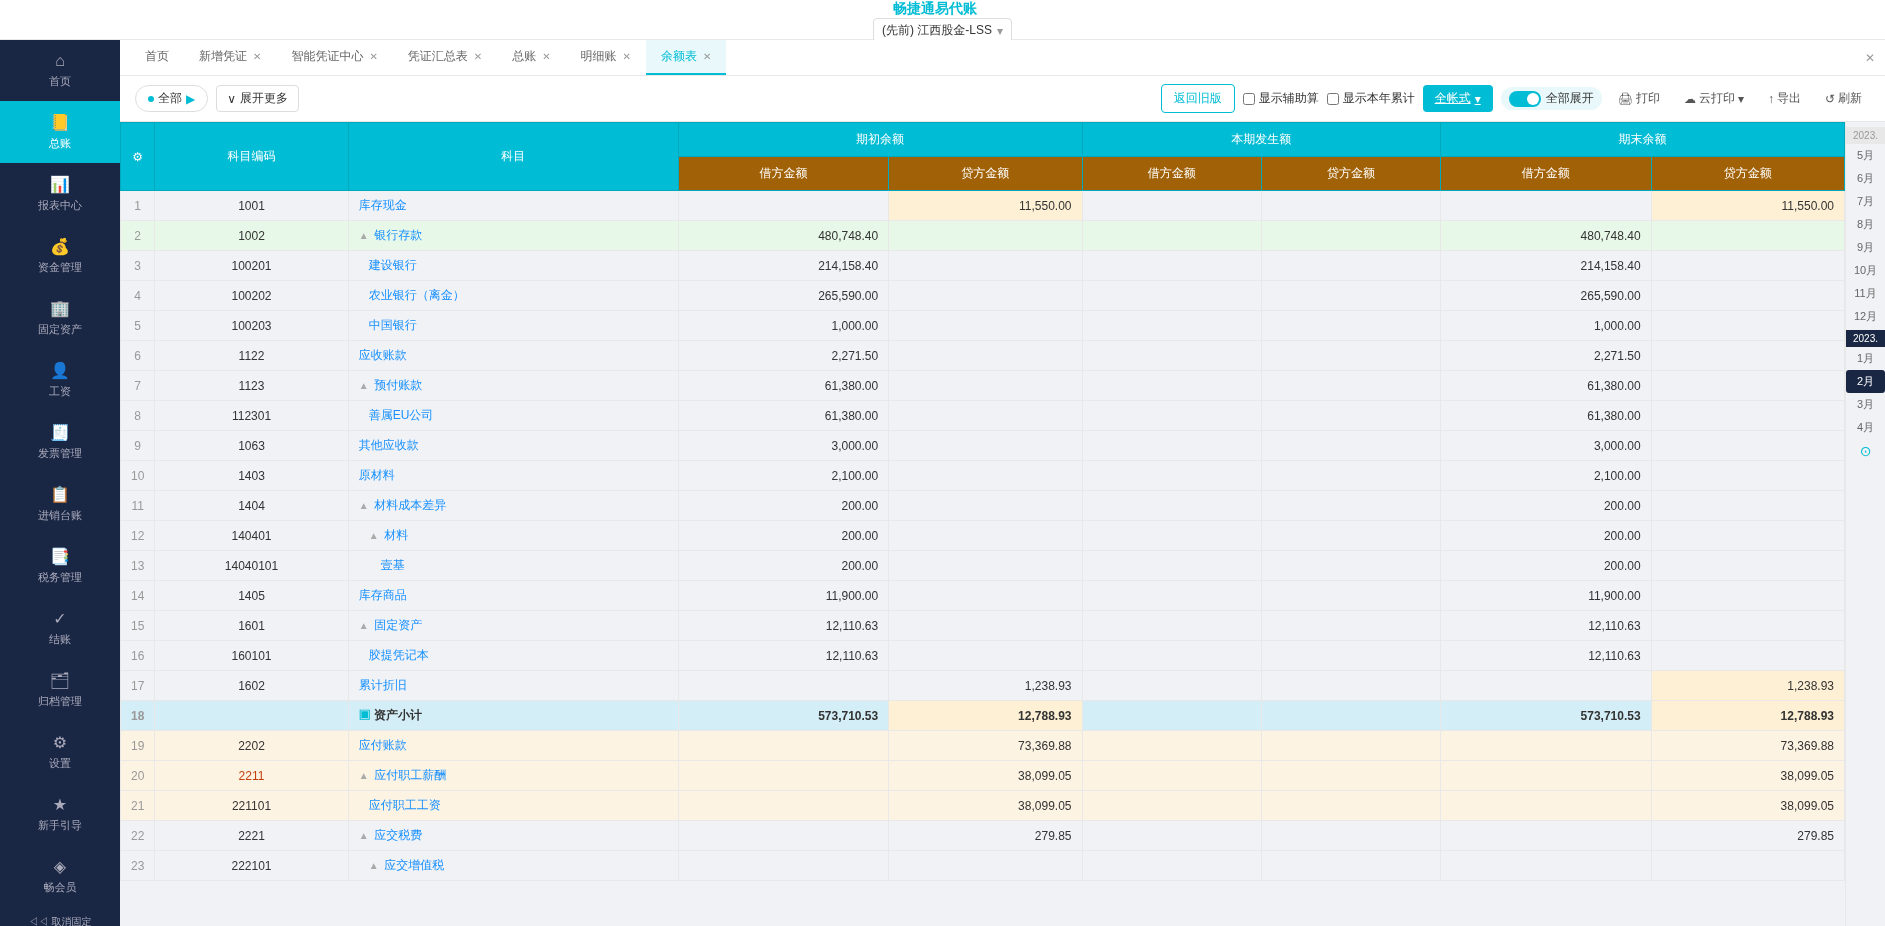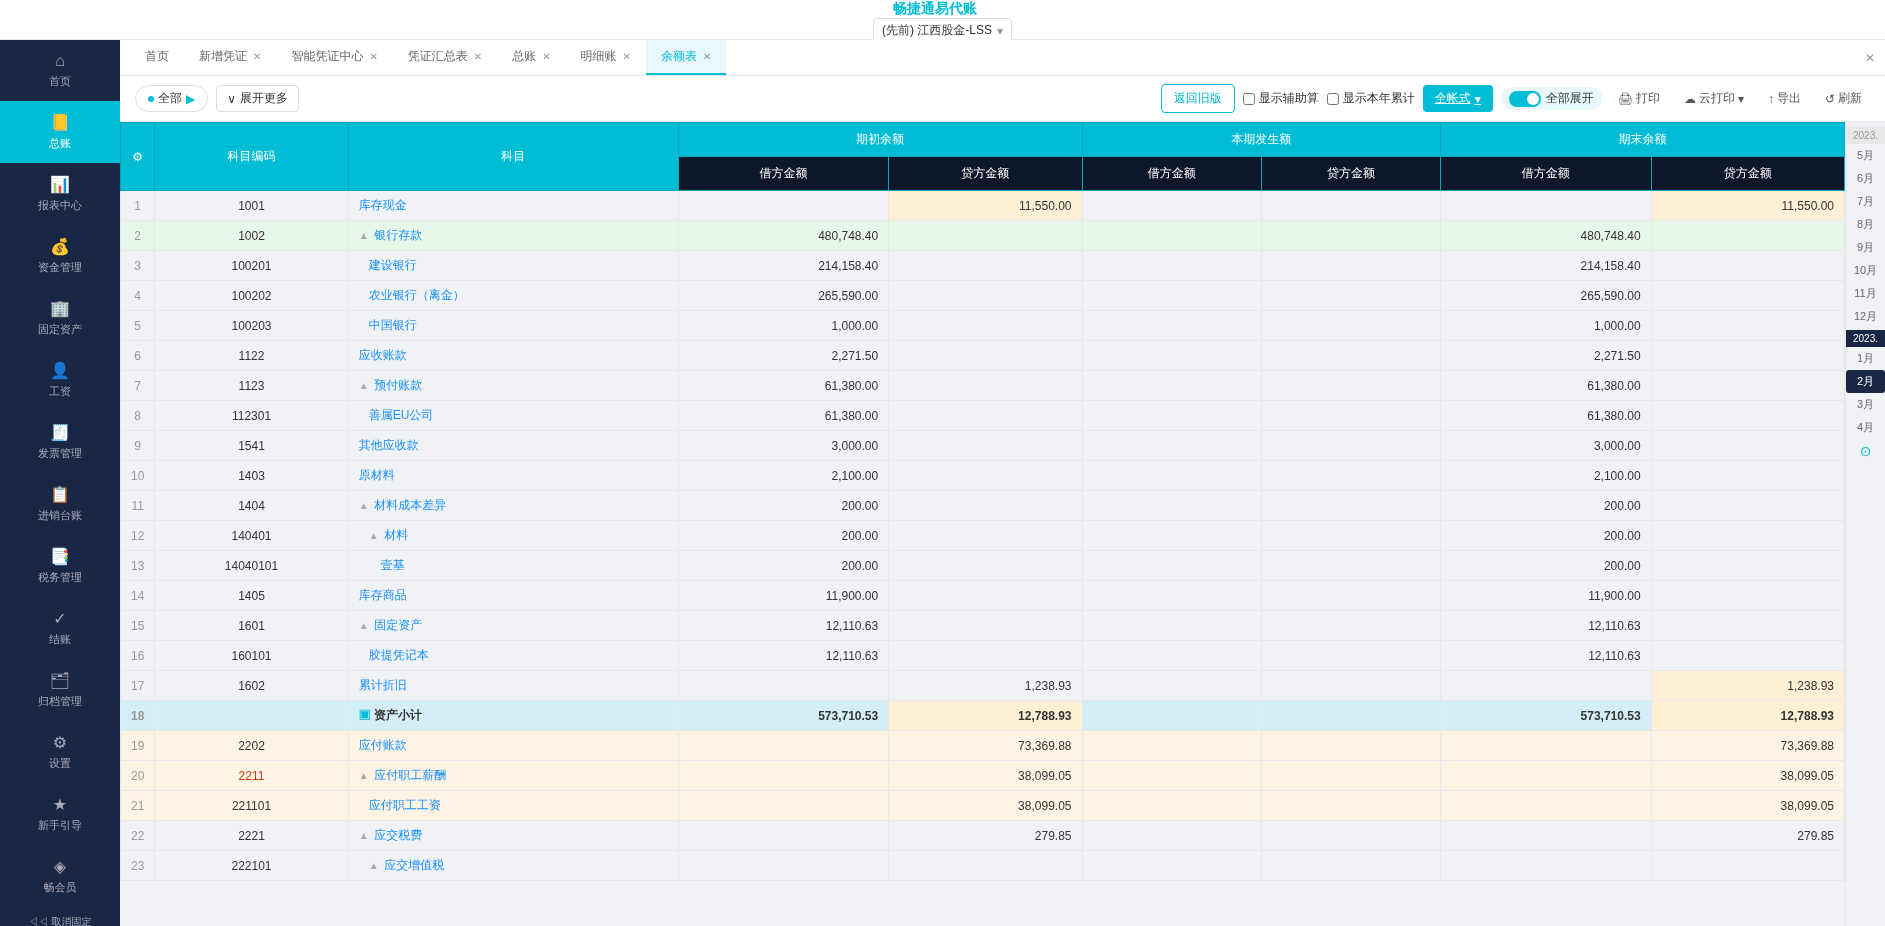--- a/index.html
+++ b/index.html
@@ -44,21 +44,21 @@
     .return-old-btn { background: #fff; border: 1px solid #00bcd4; color: #00bcd4; border-radius: 4px; padding: 5px 12px; cursor: pointer; font-size: 12px; }
     .checkbox-group { display: flex; align-items: center; gap: 4px; font-size: 12px; }
     .full-style-btn { background: #00bcd4; color: #fff; border: none; border-radius: 4px; padding: 5px 12px; cursor: pointer; font-size: 12px; display: flex; align-items: center; gap: 4px; text-decoration: underline; }
     .toggle-switch { display: flex; align-items: center; gap: 5px; background: #e8f8fb; border-radius: 15px; padding: 3px 8px; }
     .toggle-track { width: 32px; height: 16px; background: #00bcd4; border-radius: 8px; position: relative; cursor: pointer; }
     .toggle-thumb { width: 12px; height: 12px; background: #fff; border-radius: 50%; position: absolute; top: 2px; right: 2px; }
     .action-btn { display: flex; align-items: center; gap: 3px; font-size: 12px; color: #555; cursor: pointer; padding: 4px 8px; }
     
     .data-table { width: 100%; border-collapse: collapse; font-size: 12px; }
     .data-table th { background: #00bcd4; color: #fff; padding: 8px 10px; text-align: center; border: 1px solid #00a8bb; font-weight: normal; white-space: nowrap; }
-    .data-table th.sub-header { background: #0f172a; }
+    .data-table th.sub-header { background: #a16207; }
     .data-table td { padding: 6px 10px; border: 1px solid #e8e8e8; text-align: right; white-space: nowrap; }
     .data-table td.text-left { text-align: left; }
     .data-table td.center { text-align: center; }
     .data-table tr.highlighted { background: #e8f8e8; }
     
     .gear-col { width: 30px; background: #00bcd4; }
     .row-num { color: #999; text-align: center; }
     .name-link { color: #1890ff; text-decoration: none; cursor: pointer; }
     .expand-icon { color: #aaa; font-size: 10px; margin-right: 3px; }
     
@@ -353,21 +353,21 @@
                 <td class="text-left" style="padding-left: 20px;"><a class="name-link" href="#">善属EU公司</a></td>
                 <td>61,380.00</td>
                 <td></td>
                 <td></td>
                 <td></td>
                 <td>61,380.00</td>
                 <td></td>
               </tr>
               <tr>
                 <td class="row-num center">9</td>
-                <td class="center" style="text-align: center;"><span style="color: rgb(51, 51, 51);">1541</span></td>
+                <td class="center" style="text-align: center;"><span style="color: rgb(51, 51, 51);">1063</span></td>
                 <td class="text-left" style="padding-left: 10px;"><a class="name-link" href="#">其他应收款</a></td>
                 <td>3,000.00</td>
                 <td></td>
                 <td></td>
                 <td></td>
                 <td>3,000.00</td>
                 <td></td>
               </tr>
               <tr>
                 <td class="row-num center">10</td>

